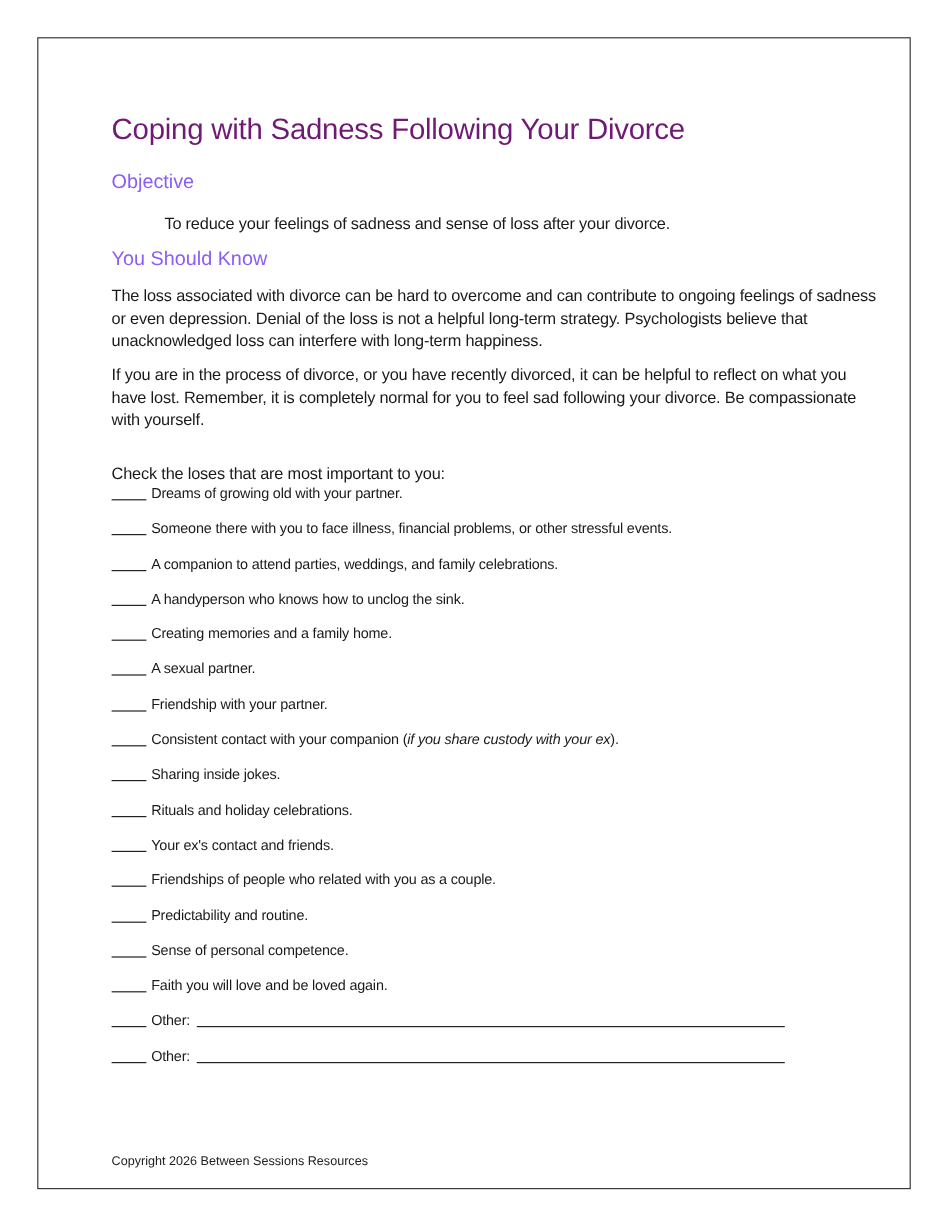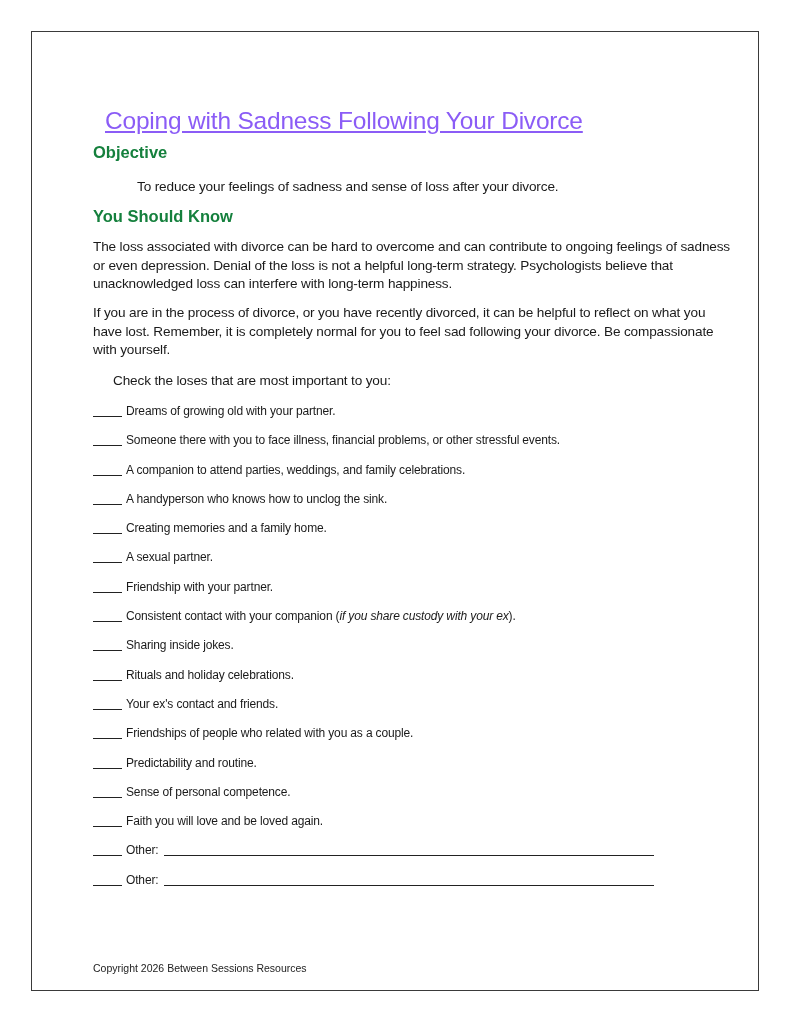--- a/index.html
+++ b/index.html
@@ -26,45 +26,44 @@
     }
     .content {
       position: absolute;
       left: 93px;
       top: 94px;
       width: 620px;
     }
     .title {
       font-size: 24.5px;
       font-weight: normal;
-      margin: 12px;
+      margin: 0;
       line-height: 30px;
       letter-spacing: -0.2px;
-      color: #8b5cf6;
-      text-decoration: underline;
+      color: #701a75;
     }
     .heading {
       font-size: 16.5px;
-      font-weight: bold;
+      font-weight: normal;
       margin: 0;
       line-height: 20px;
-      color: #15803d;
+      color: #8b5cf6;
     }
     .para {
       font-size: 13.6px;
       line-height: 18.5px;
       margin: 0;
       letter-spacing: -0.15px;
     }
     #heading-objective { position: absolute; top: 48px; }
     #objective-text { position: absolute; top: 84px; margin-left: 44px; }
     #heading-know { position: absolute; top: 112px; }
     #para-1 { position: absolute; top: 144px; width: 640px; }
     #para-2 { position: absolute; top: 210px; width: 640px; }
-    #check-intro { position: absolute; top: 278px; margin-left: 20px; }
+    #check-intro { position: absolute; top: 292px; }
     .checklist {
       position: absolute;
       top: 308px;
       left: 0;
       margin: 0;
       padding: 0;
       list-style: none;
     }
     .check-item {
       height: 29.3px;

